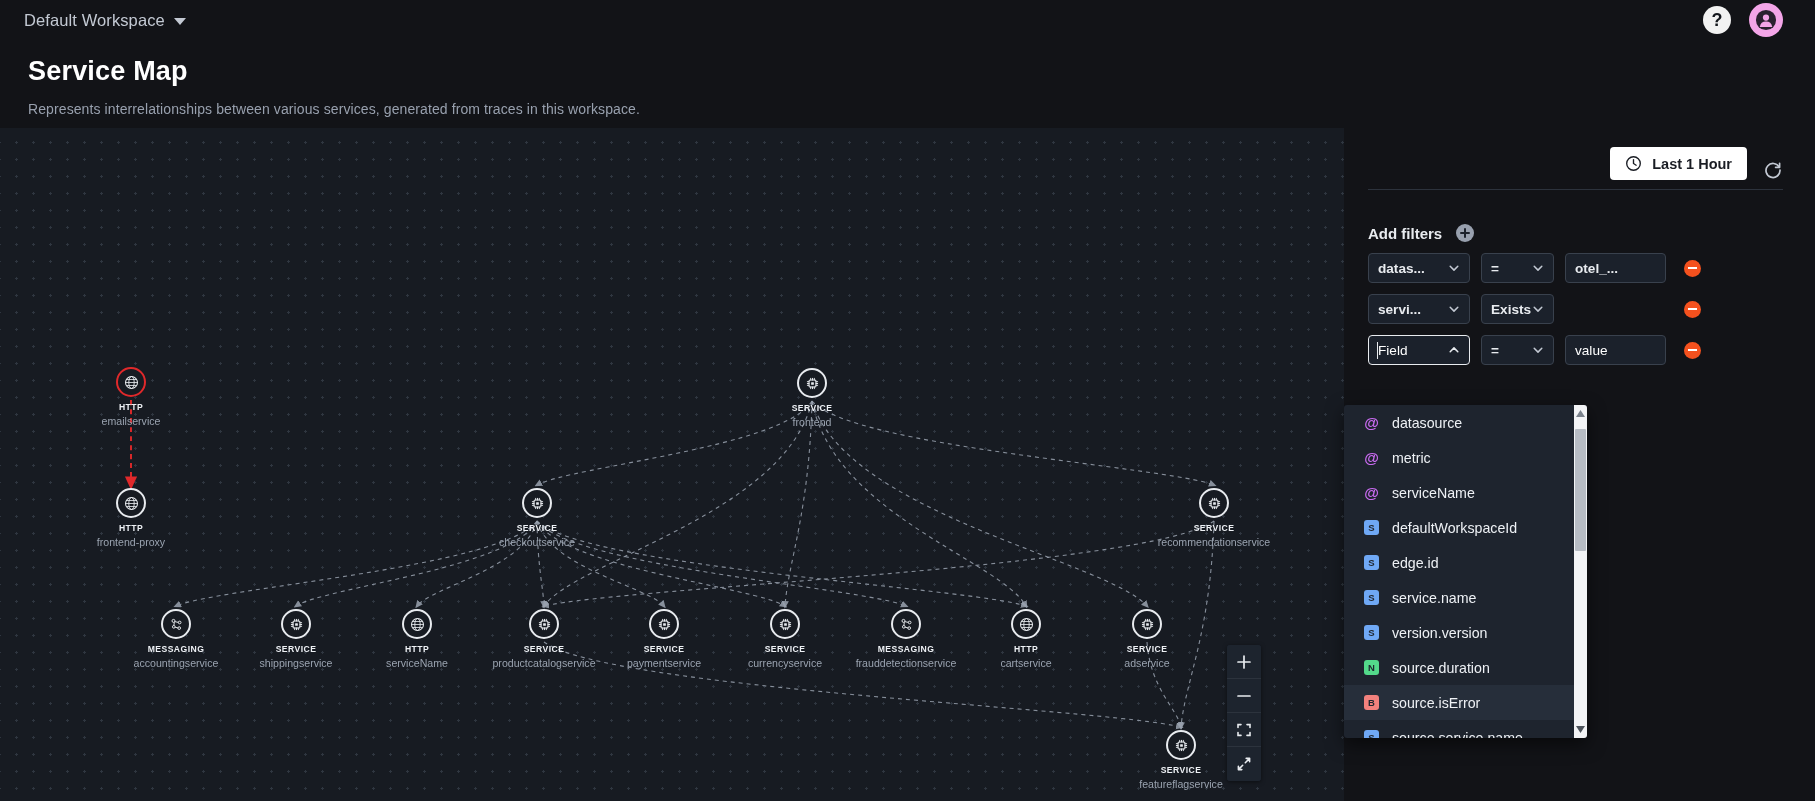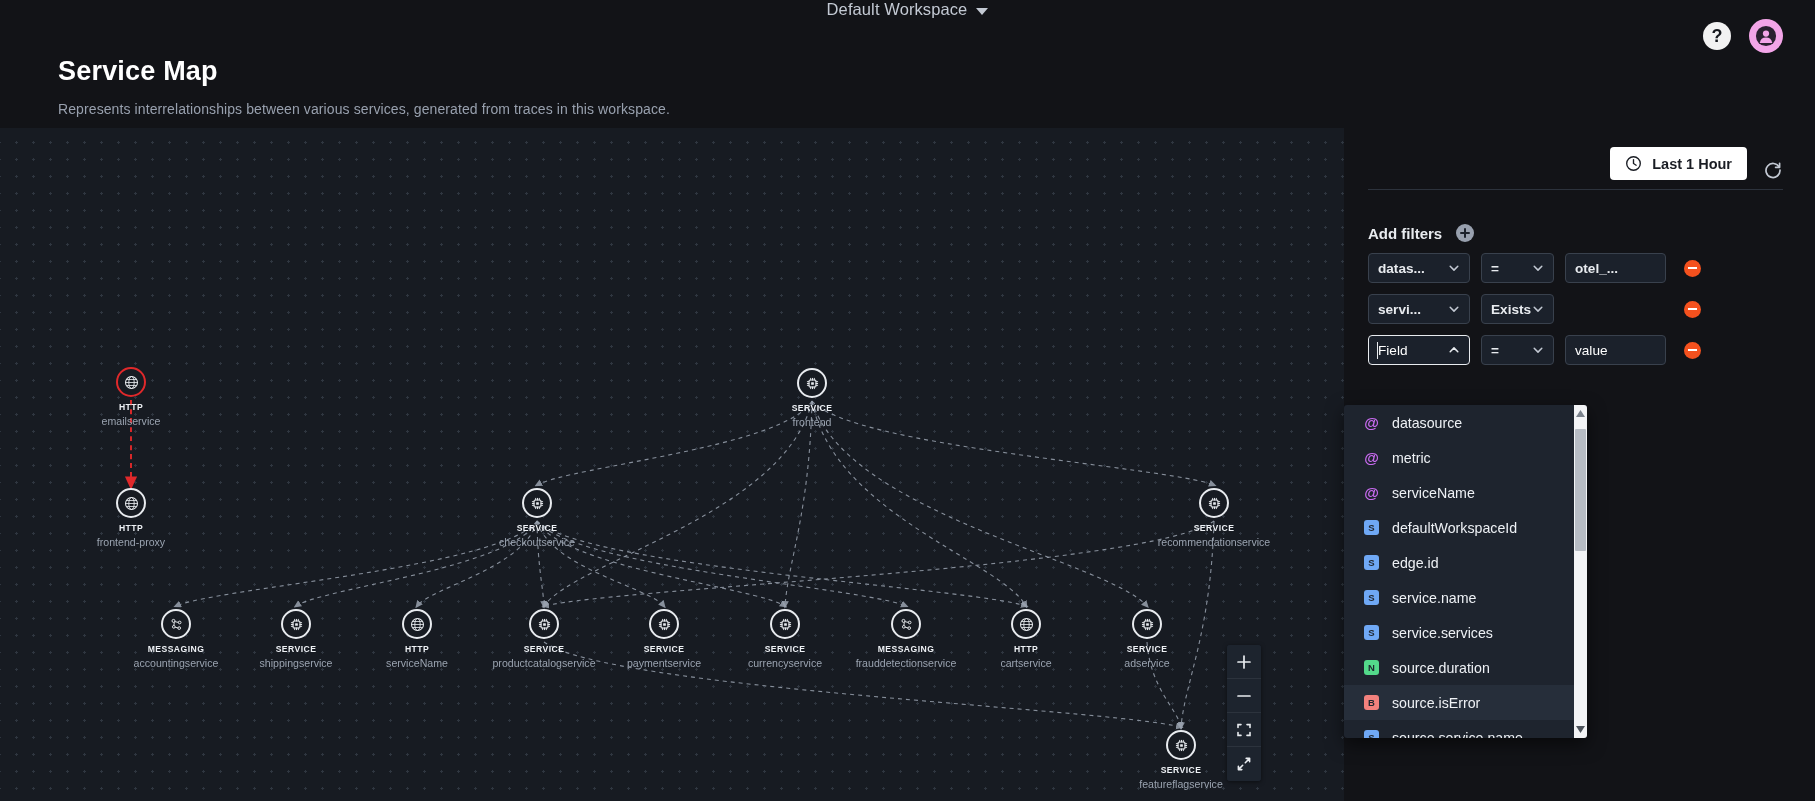--- a/index.html
+++ b/index.html
@@ -7,21 +7,21 @@
     width: 1815px; height: 801px;
     background: #121317;
     font-family: "Liberation Sans", sans-serif;
     overflow: hidden;
   }
   #app { position: relative; width: 1815px; height: 801px; background: #121317; }
 
   
   .topbar {
     position: absolute; left: 0; top: 0; width: 1815px; height: 40px;
-    display: flex; align-items: center; padding: 0 24px; flex-direction: column;
+    display: flex; align-items: center; padding: 0 24px;
   }
   .ws-select {
     display: flex; align-items: center; gap: 9px;
     color: #c3c9d3; font-size: 16.5px; letter-spacing: .1px;
   }
   .caret-dn {
     width: 0; height: 0; border-left: 6px solid transparent;
     border-right: 6px solid transparent; border-top: 7px solid #c3c9d3;
     margin-top: 3px;
   }
@@ -35,21 +35,21 @@
     display: flex; align-items: center; justify-content: center;
     line-height: 1; cursor: pointer;
   }
   .avatar {
     width: 34px; height: 34px; border-radius: 50%; background: #f3a5e8;
     display: flex; align-items: center; justify-content: center; cursor: pointer;
   }
   .avatar svg { display: block; }
 
   
-  .page-head { position: absolute; left: 28px; top: 56px; margin-left: 30px; }
+  .page-head { position: absolute; left: 28px; top: 56px; }
   .page-title {
     color: #ffffff; font-size: 27px; font-weight: bold; letter-spacing: .2px;
   }
   .page-sub {
     color: #98a0ae; font-size: 14px; margin-top: 14px; letter-spacing: .1px;
   }
 
   
   .canvas {
     position: absolute; left: 0; top: 128px; width: 1344px; height: 673px;
@@ -622,21 +622,21 @@
         <div class="dd-item">
           <span class="tbadge s">S</span>
           <span class="dd-label">edge.id</span>
         </div>
         <div class="dd-item">
           <span class="tbadge s">S</span>
           <span class="dd-label">service.name</span>
         </div>
         <div class="dd-item">
           <span class="tbadge s">S</span>
-          <span class="dd-label">service.services</span>
+          <span class="dd-label">version.version</span>
         </div>
         <div class="dd-item">
           <span class="tbadge n">N</span>
           <span class="dd-label">source.duration</span>
         </div>
         <div class="dd-item sel">
           <span class="tbadge b">B</span>
           <span class="dd-label">source.isError</span>
         </div>
         <div class="dd-item">

